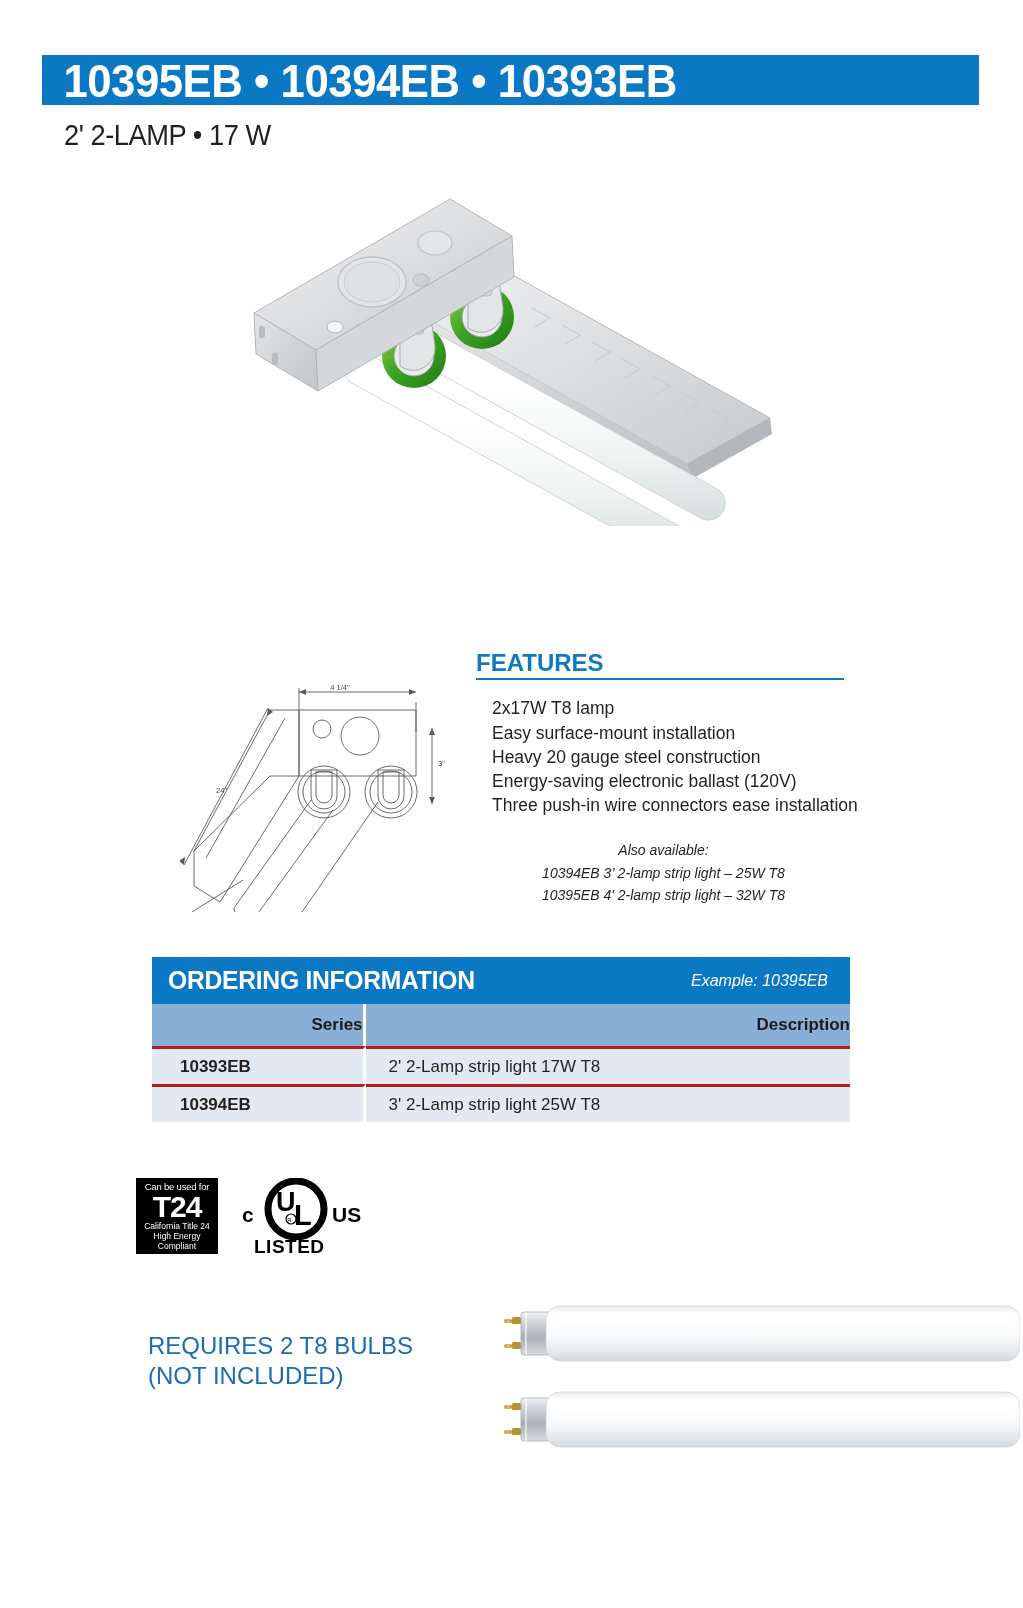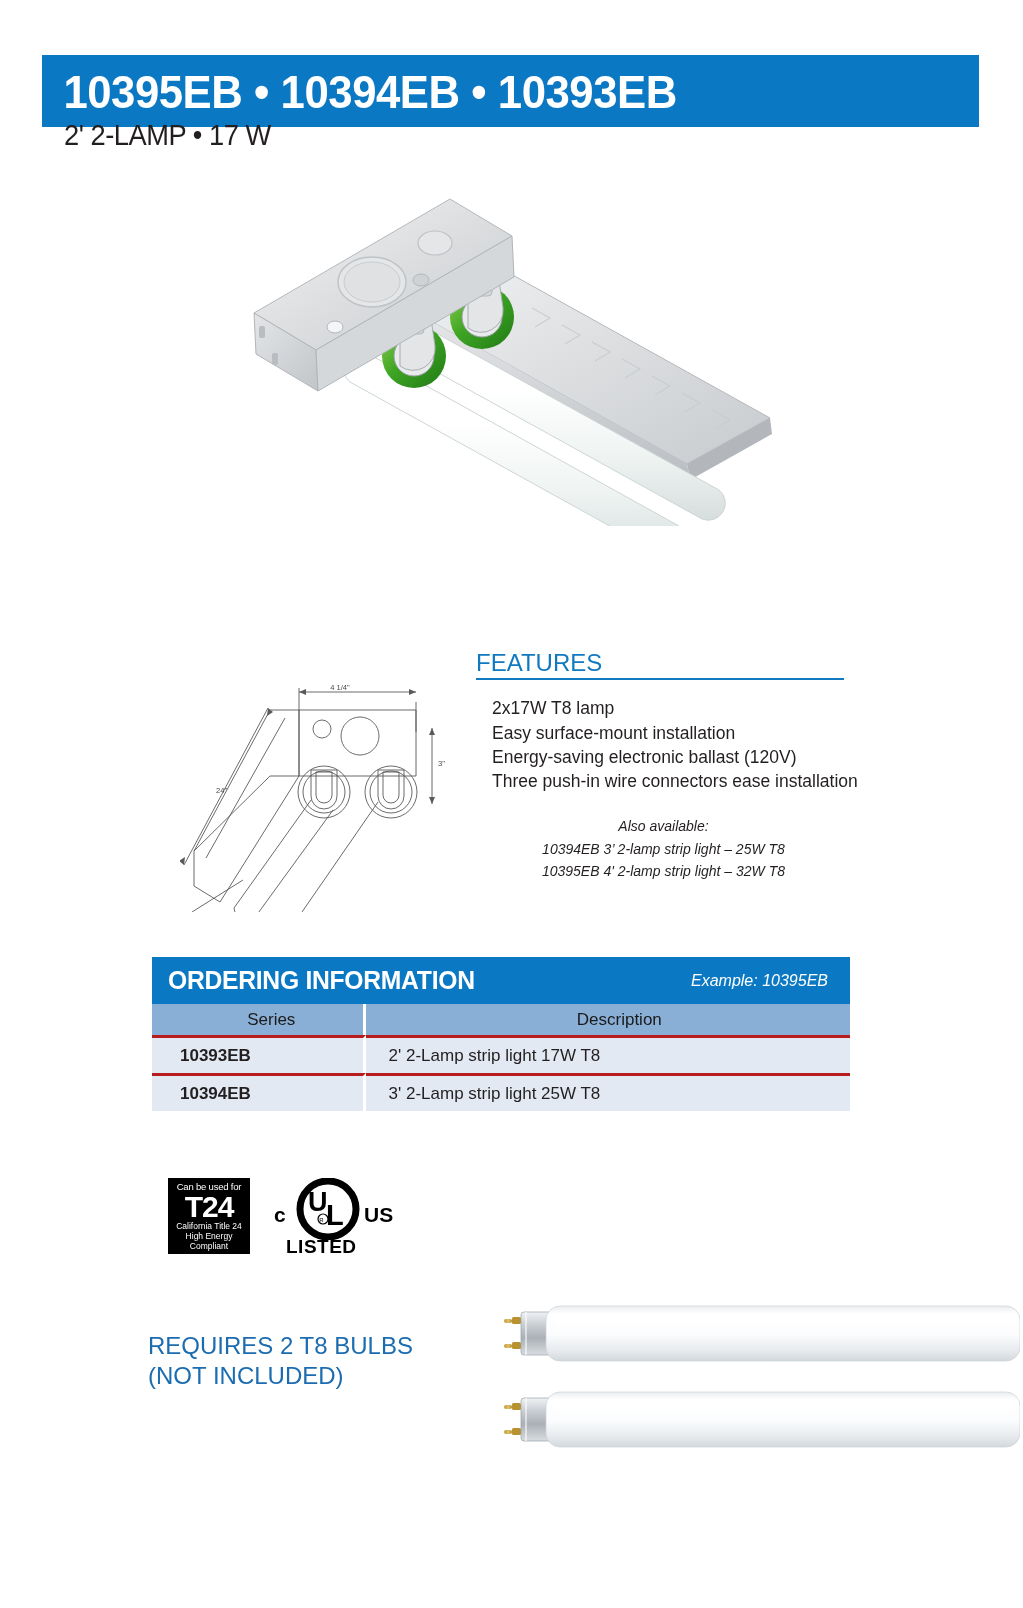--- a/index.html
+++ b/index.html
@@ -7,21 +7,21 @@
     width:1023px;height:1608px;
     background:#ffffff;
     font-family:"Liberation Sans","DejaVu Sans",sans-serif;
     color:#231f20;
     position:relative;
     overflow:hidden;
   }
 
   
   .header-bar{
-    position:absolute;left:42px;top:55px;width:937px;height:72px;
+    position:absolute;left:42px;top:55px;width:937px;height:50px;
     background:#0b78c4;
     display:flex;align-items:center;
   }
   .header-title{
     color:#ffffff;
     font-size:47px;
     font-weight:bold;
     letter-spacing:-0.5px;
     padding-left:23px;
     line-height:1;
@@ -51,21 +51,21 @@
   }
   .dimdraw svg{display:block;width:100%;height:100%;}
 
   
   .features{
     position:absolute;left:476px;top:650px;width:375px;
   }
   .features-title{
     color:#1179c0;
     font-size:24px;
-    font-weight:normal;
+    font-weight:bold;
     letter-spacing:0px;
     margin:0 0 2px 0;
     line-height:1.1;
   }
   .features-rule{
     height:2px;background:#1179c0;width:368px;margin-bottom:4px;
   }
   .features-list{
     list-style:none;margin:16px;padding:0;
   }
@@ -102,24 +102,24 @@
     color:#ffffff;font-size:16px;font-style:italic;
   }
   .order-table{
     width:100%;border-collapse:separate;border-spacing:0;
     table-layout:fixed;
   }
   .order-table col.c1{width:30.6%;}
   .order-table col.c2{width:69.4%;}
   .order-table th{
     background:#8aafd6;
-    height:31px;
-    text-align:center;
+    height:42px;
+    text-align:right;
     font-size:17px;
-    font-weight:normal;
+    font-weight:bold;
     color:#1a1a1a;
     padding:0 0 0 28px;
     border-right:3px solid #ffffff;
     box-sizing:border-box;
   }
   .order-table th.desc{padding-left:23px;border-right:none;}
   .order-table td{
     background:#e2e9f3;
     height:38px;
     font-size:17px;
@@ -127,21 +127,21 @@
     padding:0 0 0 28px;
     border-right:3px solid #ffffff;
     border-top:3px solid #b91c1c;
     box-sizing:border-box;
   }
   .order-table td.series{font-weight:bold;}
   .order-table td.desc{padding-left:23px;border-right:none;}
 
   
   .certs{
-    position:absolute;left:168px;top:1178px;height:84px;
+    position:absolute;left:136px;top:1178px;height:84px;
     display:flex;align-items:flex-start;
   }
   .t24{
     width:82px;height:76px;background:#000000;color:#ffffff;
     display:flex;flex-direction:column;align-items:center;justify-content:flex-start;
     padding-top:3px;box-sizing:border-box;overflow:hidden;
   }
   .t24 .l1{font-size:9.5px;line-height:11px;letter-spacing:-0.2px;}
   .t24 .l2{font-size:30px;line-height:29px;font-weight:bold;letter-spacing:-1px;}
   .t24 .l3{font-size:8.5px;line-height:10px;text-align:center;}
@@ -305,20 +305,21 @@
     </g>
   </svg>
 </div>
 
 <div class="features">
   <div class="features-title">FEATURES</div>
   <div class="features-rule"></div>
   <ul class="features-list">
     <li>2x17W T8 lamp</li>
     <li>Easy surface-mount installation</li>
+    <li>Heavy 20 gauge steel construction</li>
     <li>Energy-saving electronic ballast (120V)</li>
     <li>Three push-in wire connectors ease installation</li>
   </ul>
   <div class="also-avail">
     <div>Also available:</div>
     <div>10394EB 3’ 2-lamp strip light – 25W T8</div>
     <div>10395EB 4' 2-lamp strip light – 32W T8</div>
   </div>
 </div>
 

